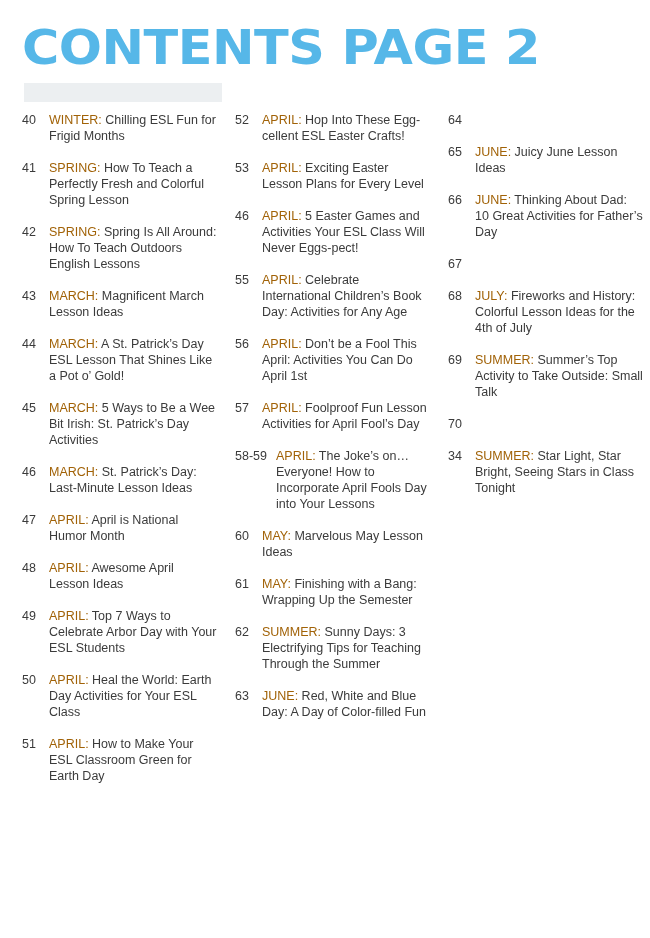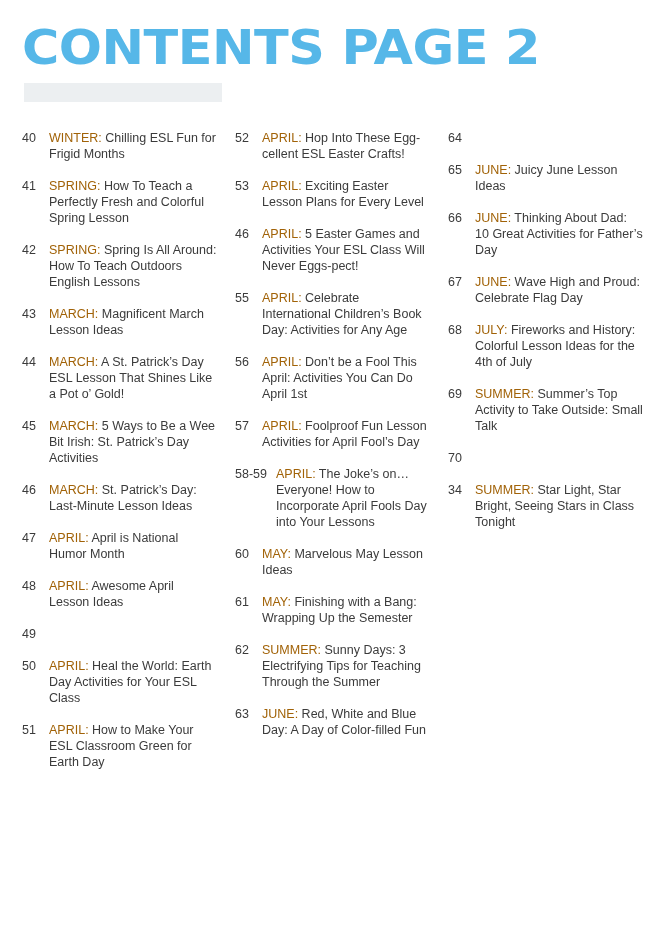--- a/index.html
+++ b/index.html
@@ -35,21 +35,21 @@
   }
   .title-underbar {
     width: 198px;
     height: 19px;
     background: #eceff1;
     margin: 11px 0 0 2px;
   }
   .columns {
     display: flex;
     gap: 18px;
-    margin-top: 28px;
+    margin-top: 10px;
   }
   .col {
     width: 195px;
     flex: 0 0 195px;
   }
   .entry {
     display: flex;
     align-items: flex-start;
     margin-bottom: 16px;
     line-height: 1.28;
@@ -116,20 +116,21 @@
         <div class="entry">
           <span class="num">47</span>
           <span class="txt"><span class="tag">APRIL:</span><span class="desc"> April is National Humor Month</span></span>
         </div>
         <div class="entry">
           <span class="num">48</span>
           <span class="txt"><span class="tag">APRIL:</span><span class="desc"> Awesome April Lesson Ideas</span></span>
         </div>
         <div class="entry">
           <span class="num">49</span>
+          <span class="txt"><span class="tag">APRIL:</span><span class="desc"> Top 7 Ways to Celebrate Arbor Day with Your ESL Students</span></span>
         </div>
         <div class="entry">
           <span class="num">50</span>
           <span class="txt"><span class="tag">APRIL:</span><span class="desc"> Heal the World: Earth Day Activities for Your ESL Class</span></span>
         </div>
         <div class="entry">
           <span class="num">51</span>
           <span class="txt"><span class="tag">APRIL:</span><span class="desc"> How to Make Your ESL Classroom Green for Earth Day</span></span>
         </div>
       </div>
@@ -186,21 +187,20 @@
         <div class="entry">
           <span class="num">65</span>
           <span class="txt"><span class="tag">JUNE:</span><span class="desc"> Juicy June Lesson Ideas</span></span>
         </div>
         <div class="entry">
           <span class="num">66</span>
           <span class="txt"><span class="tag">JUNE:</span><span class="desc"> Thinking About Dad: 10 Great Activities for Father’s Day</span></span>
         </div>
         <div class="entry">
           <span class="num">67</span>
-          <span class="txt"><span class="tag">JUNE:</span><span class="desc"> Wave High and Proud: Celebrate Flag Day</span></span>
         </div>
         <div class="entry">
           <span class="num">68</span>
           <span class="txt"><span class="tag">JULY:</span><span class="desc"> Fireworks and History: Colorful Lesson Ideas for the 4th of July</span></span>
         </div>
         <div class="entry">
           <span class="num">69</span>
           <span class="txt"><span class="tag">SUMMER:</span><span class="desc"> Summer’s Top Activity to Take Outside: Small Talk</span></span>
         </div>
         <div class="entry">

